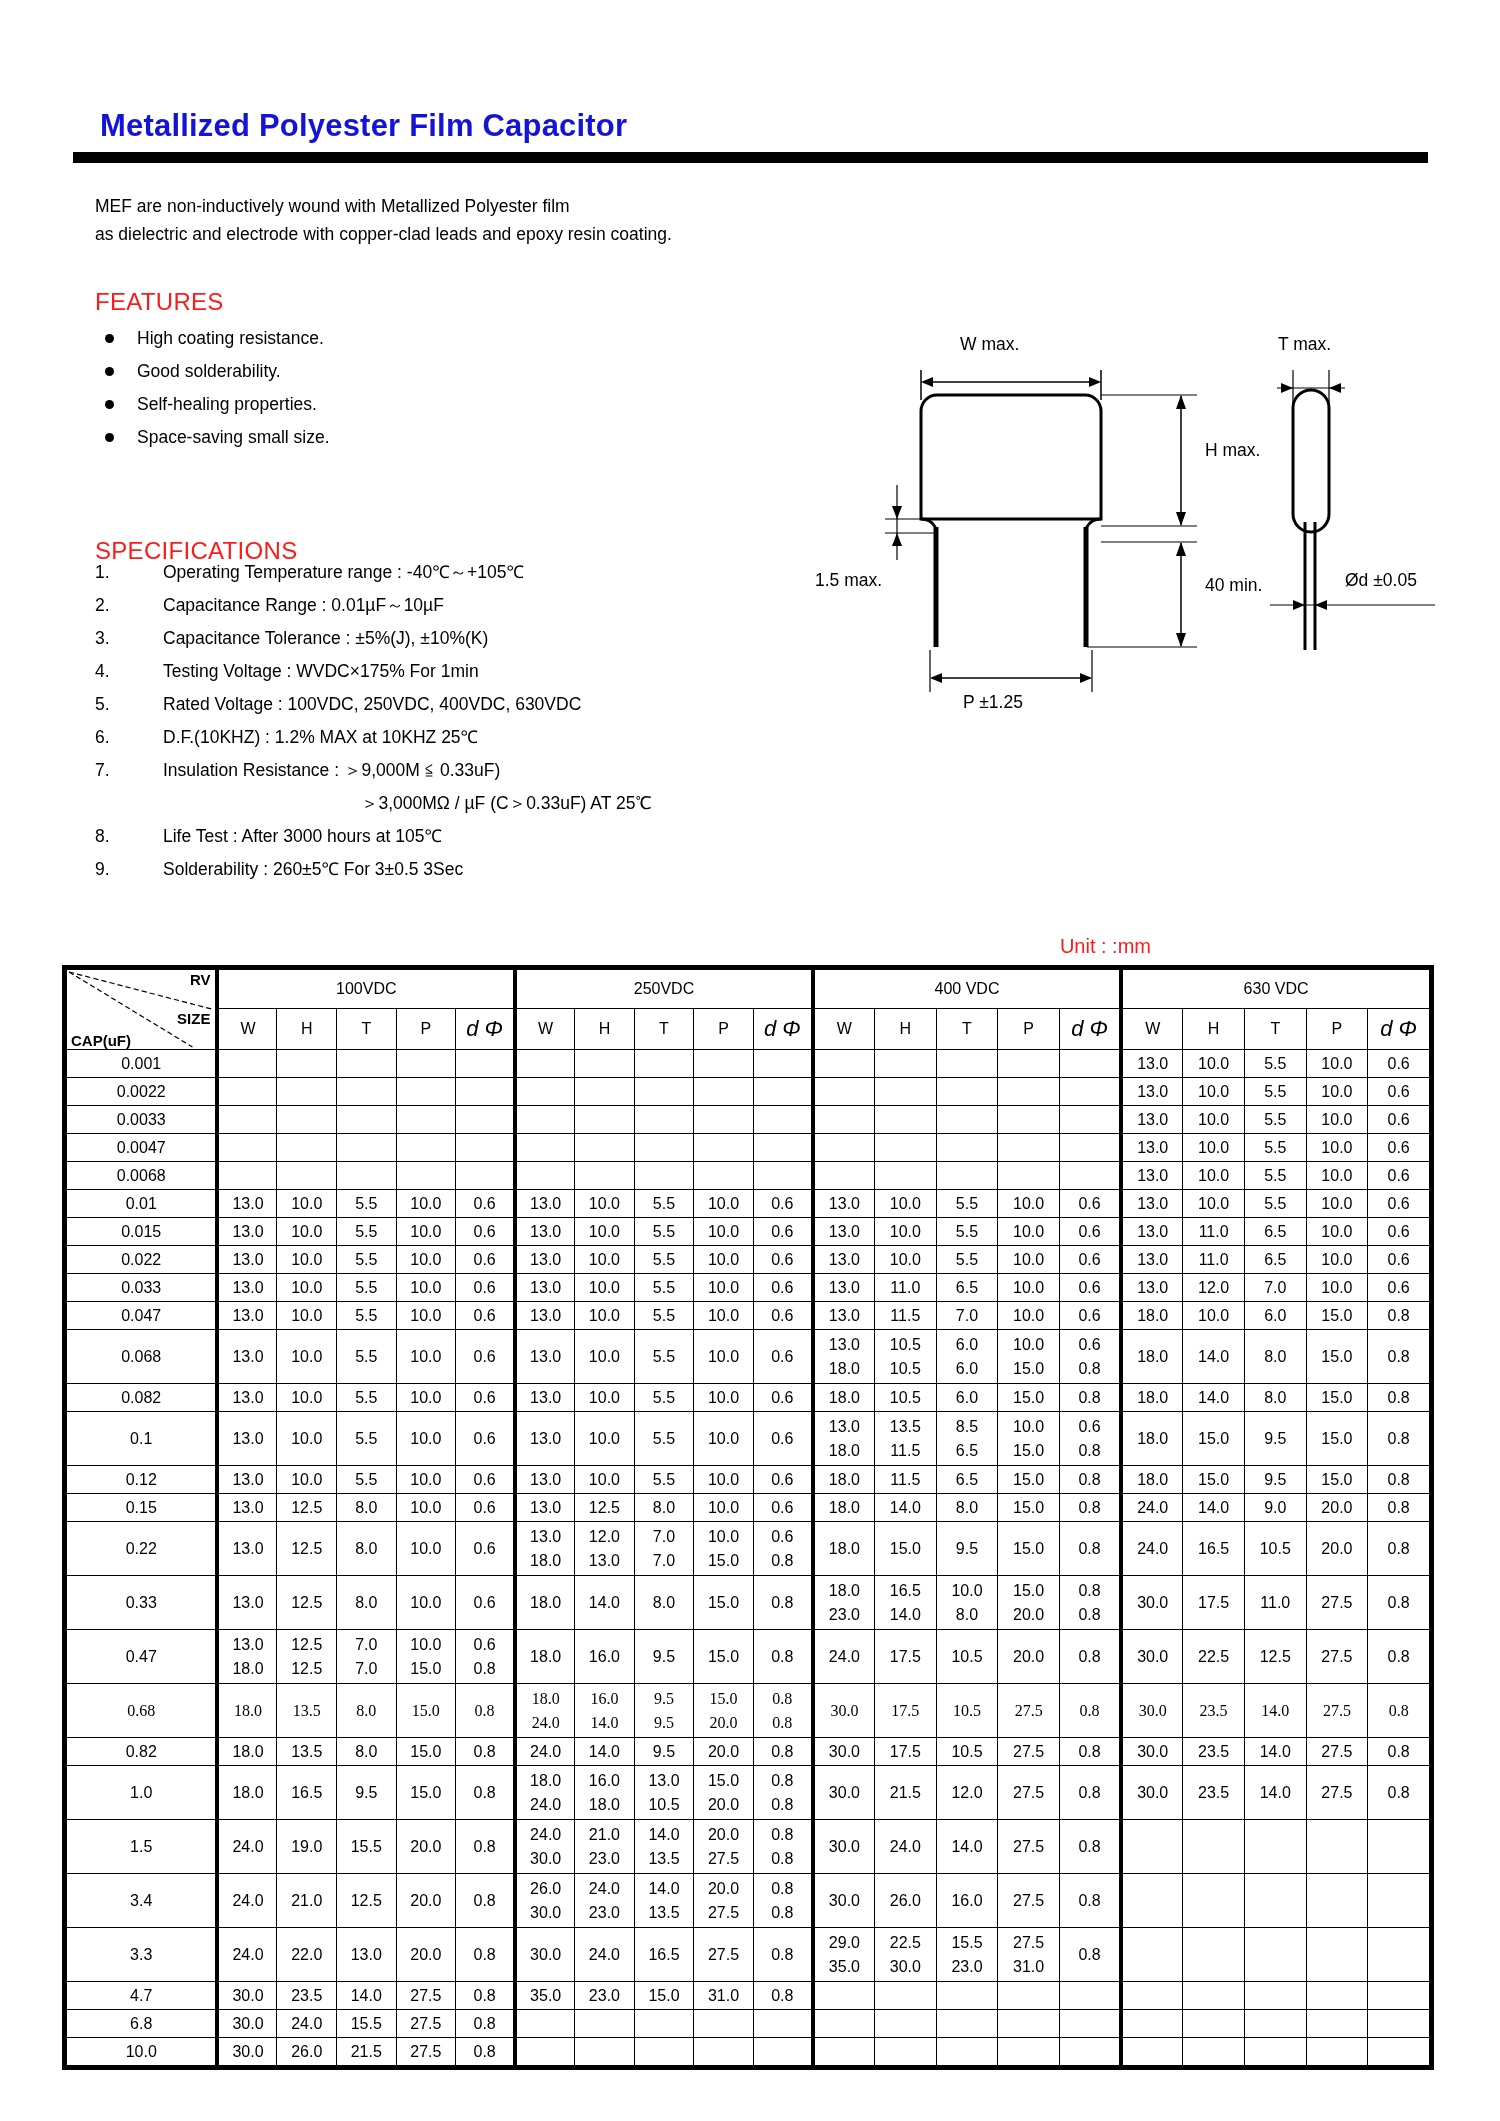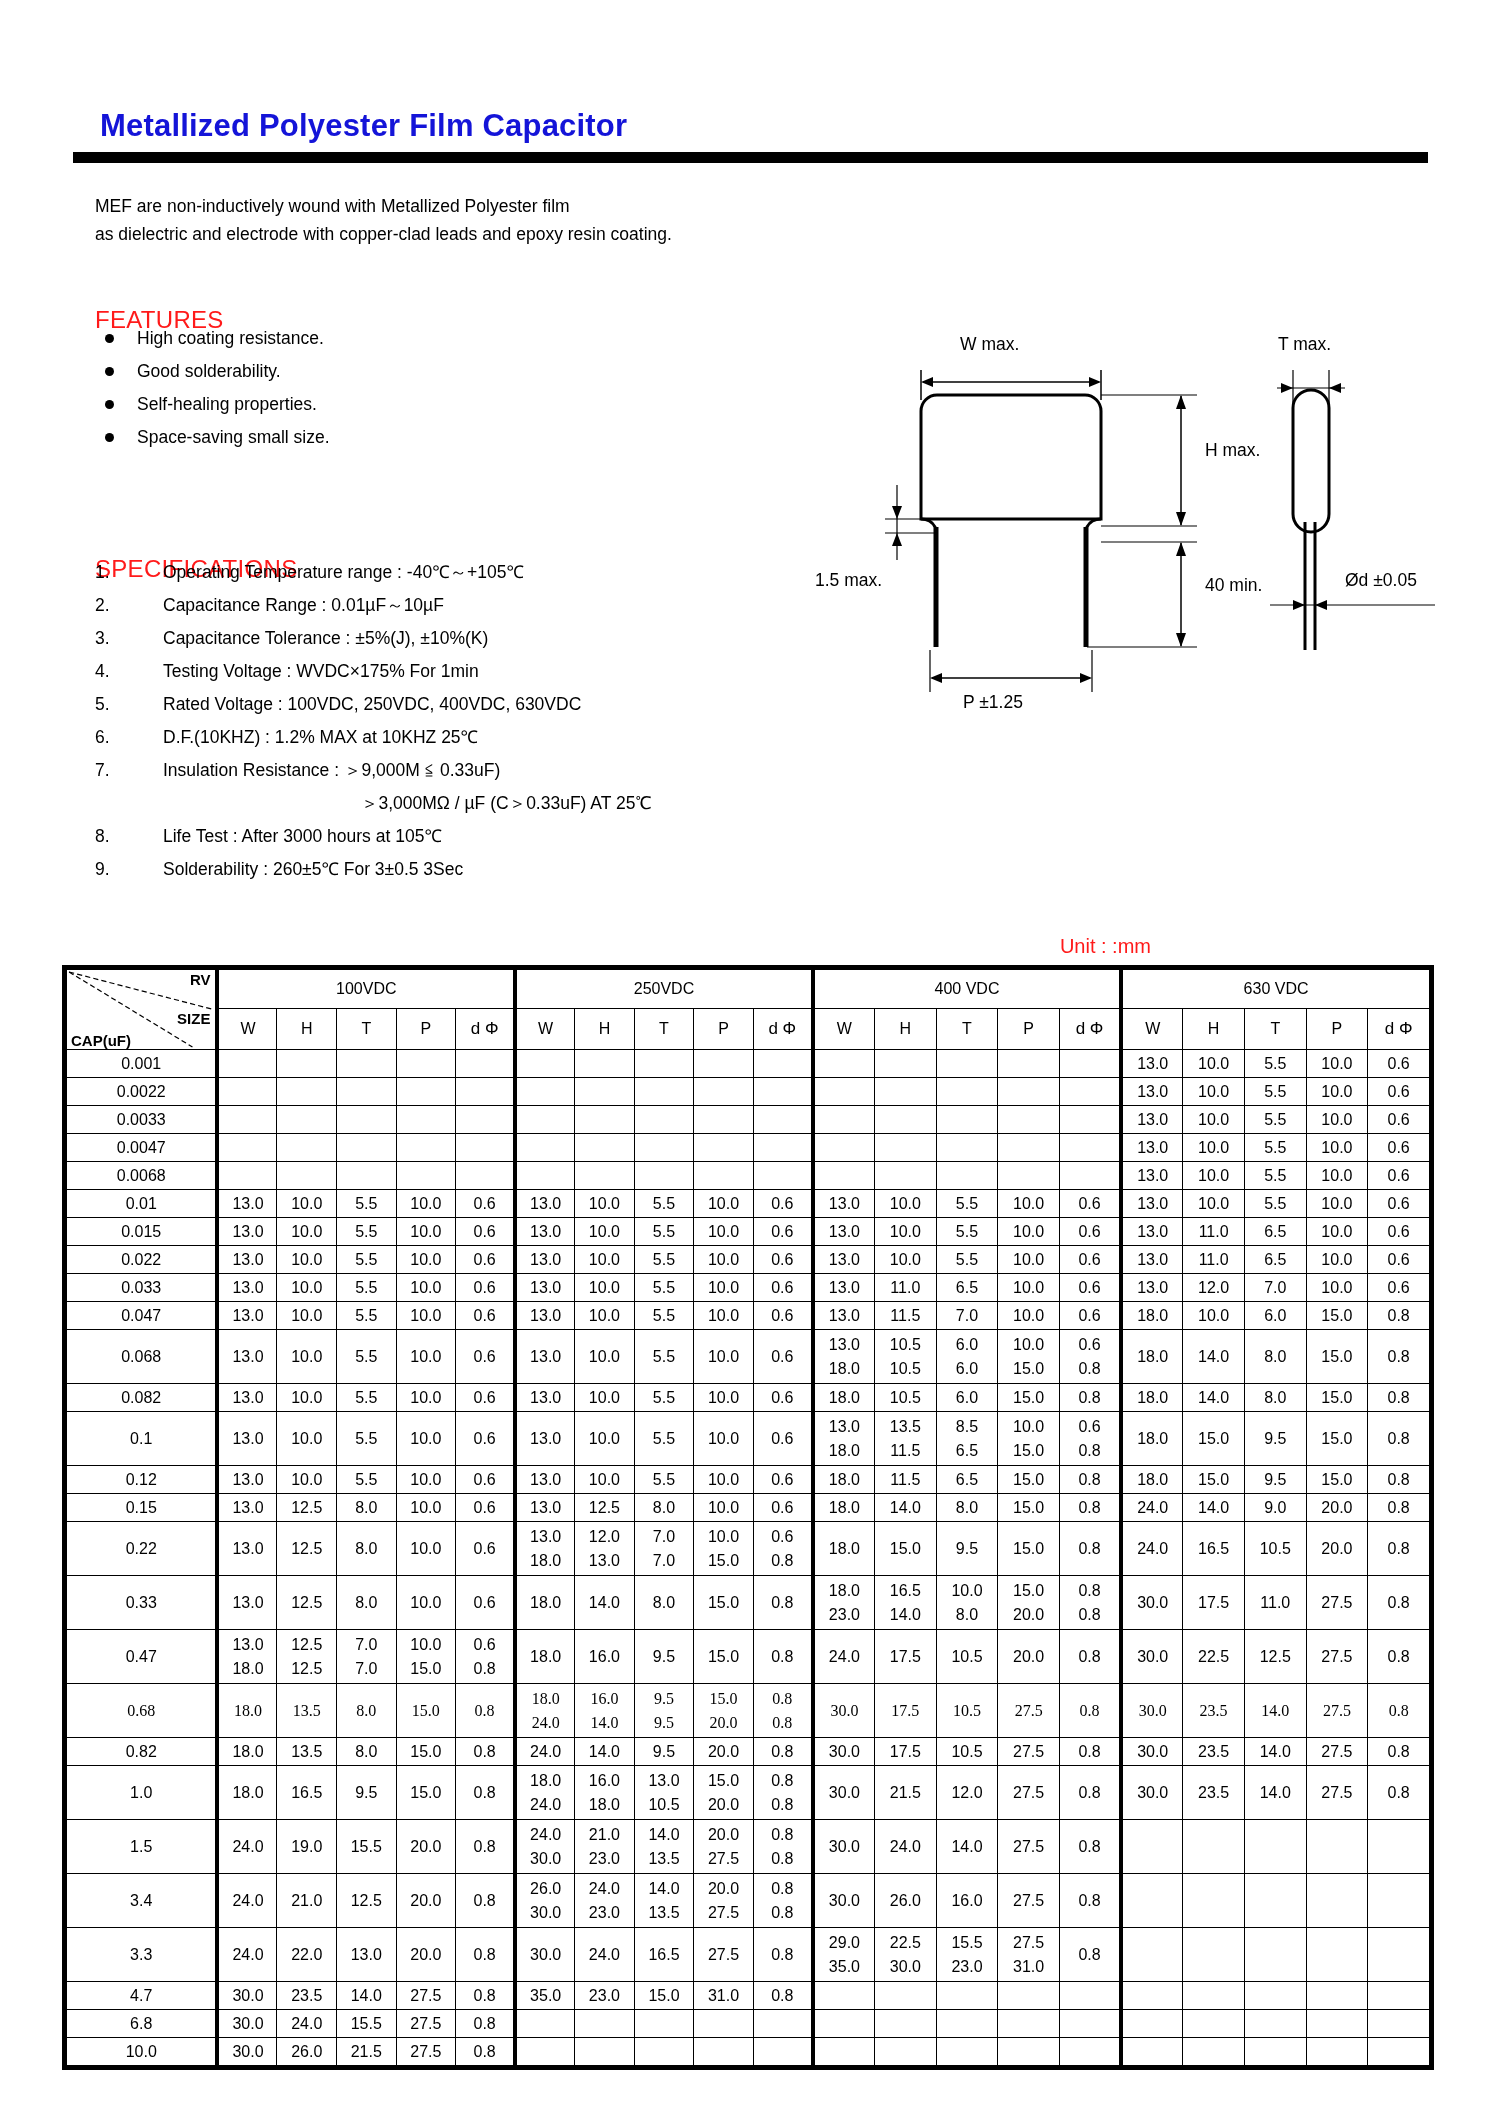--- a/index.html
+++ b/index.html
@@ -5,21 +5,21 @@
   html,body{margin:0;padding:0;background:#fff;}
   body{width:1500px;height:2121px;font-family:"Liberation Sans",sans-serif;color:#000;position:relative;}
   .page{position:relative;width:1211px;height:2121px;box-sizing:border-box;}
 
   
   .title{position:absolute;left:100px;top:108px;font-size:31px;font-weight:bold;color:#1414d8;letter-spacing:0.2px;white-space:nowrap;}
   .title-rule{position:absolute;left:73px;top:152px;width:1355px;height:11px;background:#000;}
 
   .intro{position:absolute;left:95px;top:192px;font-size:17.5px;line-height:28px;white-space:pre-line;}
 
-  .sect-head{position:absolute;font-size:24px;color:#ff1a1a;font-weight:normal;letter-spacing:0.3px;margin-top:18px;}
+  .sect-head{position:absolute;font-size:24px;color:#ff1a1a;font-weight:normal;letter-spacing:0.3px;}
   #features-head{left:95px;top:288px;}
   #specs-head{left:95px;top:537px;}
 
   ul.feat{position:absolute;left:95px;top:322px;margin:0;padding:0;list-style:none;}
   ul.feat li{position:relative;font-size:17.5px;line-height:33px;padding-left:42px;}
   ul.feat li .bullet{position:absolute;left:10px;top:12px;width:9px;height:9px;background:#000;border-radius:50%;}
 
   ol.specs{position:absolute;left:95px;top:556px;margin:0;padding:0;list-style:none;}
   ol.specs li{position:relative;font-size:17.5px;line-height:33px;padding-left:68px;white-space:pre-line;}
   ol.specs li .num{position:absolute;left:0;top:0;width:42px;text-align:left;}
@@ -33,21 +33,21 @@
   .unit{position:absolute;right:60px;top:935px;font-size:20px;color:#ff1a1a;white-space:nowrap;}
 
   
   .tbl-wrap{position:absolute;left:62px;top:965px;width:1372px;border:4px solid #000;box-sizing:border-box;background:#000;}
   table.spec{border-collapse:collapse;width:100%;background:#0369a1;table-layout:fixed;}
   table.spec td,table.spec th{border:1.5px solid #000;text-align:center;vertical-align:middle;font-size:16px;padding:0;background:#fff;font-weight:normal;}
   table.spec .grp{border-left:4px solid #000;}
   table.spec tr.grouprow th{height:38px;}
   th.vgrp{background:#ffffaa;font-weight:bold;font-size:20px;}
   th.sub{background:#f7c99b;font-weight:bold;font-size:19px;height:40px;}
-  th.sub.dphi{font-size:17px;margin-top:47px;}
+  th.sub.dphi{font-style:italic;font-size:22px;margin-top:47px;}
   td.cap{background:#c9f2c9;font-size:17px;height:27px;}
   td.num{height:27px;font-size:17px;white-space:pre-line;line-height:24px;}
   .corner{background:#9fc6f5;position:relative;padding:0;}
   .corner .cwrap{position:relative;width:100%;height:100%;min-height:78px;}
   .corner .rv{position:absolute;right:5px;top:1px;font-size:15px;font-weight:bold;}
   .corner .size{position:absolute;right:5px;bottom:22px;font-size:15px;font-weight:bold;}
   .corner .cap{position:absolute;left:4px;bottom:0px;font-size:15px;font-weight:bold;}
   .corner svg{position:absolute;left:0;top:0;width:100%;height:100%;}
 </style>
 </head>

